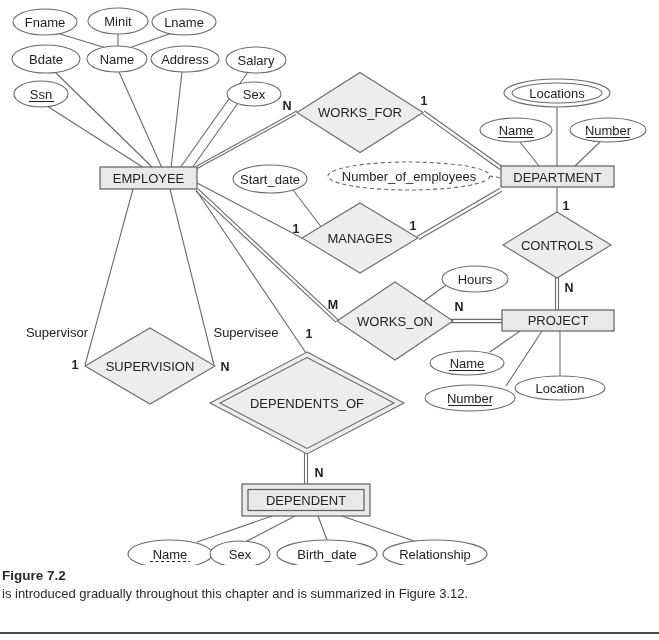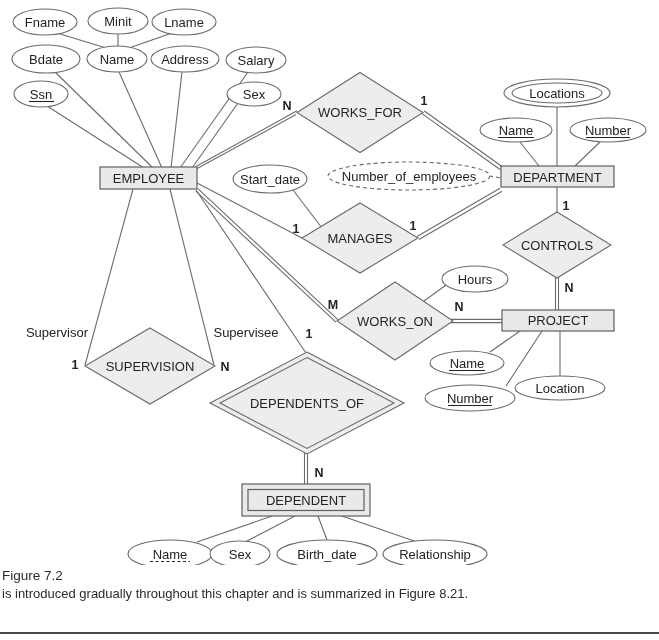--- a/index.html
+++ b/index.html
@@ -11,21 +11,21 @@
   svg text.role{font-size:13px;}
   .entity{fill:#e9e9e9;stroke:#5f5f5f;stroke-width:1.2;}
   .diamond{fill:#ededed;stroke:#6b6b6b;stroke-width:1.1;}
   .oval{fill:#ffffff;stroke:#6b6b6b;stroke-width:1.1;}
   .edge{stroke:#6b6b6b;stroke-width:1.1;fill:none;}
   .dashededge{stroke-dasharray:4 3;}
   .underline{stroke:#232323;stroke-width:1.1;}
   .dashedline{stroke-dasharray:3 2.5;}
   .nofill{fill:none;}
   .caption{position:absolute;left:2px;top:569px;color:#2a2a2a;font-size:13px;line-height:14.5px;}
-  .caption .title{font-weight:normal;font-size:13.5px;margin-bottom:3px;}
+  .caption .title{font-weight:bold;font-size:13.5px;margin-bottom:3px;}
   .rule{position:absolute;left:0;top:632px;width:659px;height:2px;background:#4a4a4a;}
 </style>
 </head>
 <body>
 
 <div class="stage">
 <svg width="659" height="565" viewBox="0 0 659 565">
 
   <g>
 
@@ -215,16 +215,16 @@
     <text class="card" x="225" y="371" text-anchor="middle">N</text>
     <text class="card" x="309" y="338" text-anchor="middle">1</text>
     <text class="card" x="319" y="477" text-anchor="middle">N</text>
     <text class="role" x="57" y="337" text-anchor="middle">Supervisor</text>
     <text class="role" x="246" y="337" text-anchor="middle">Supervisee</text>
   </g>
 </svg>
 
   <div class="caption">
     <div class="title">Figure 7.2</div>
-    <div>is introduced gradually throughout this chapter and is summarized in Figure 8.21.</div>
+    <div>is introduced gradually throughout this chapter and is summarized in Figure 3.12.</div>
   </div>
   <div class="rule"></div>
 </div>
 
 </body></html>

